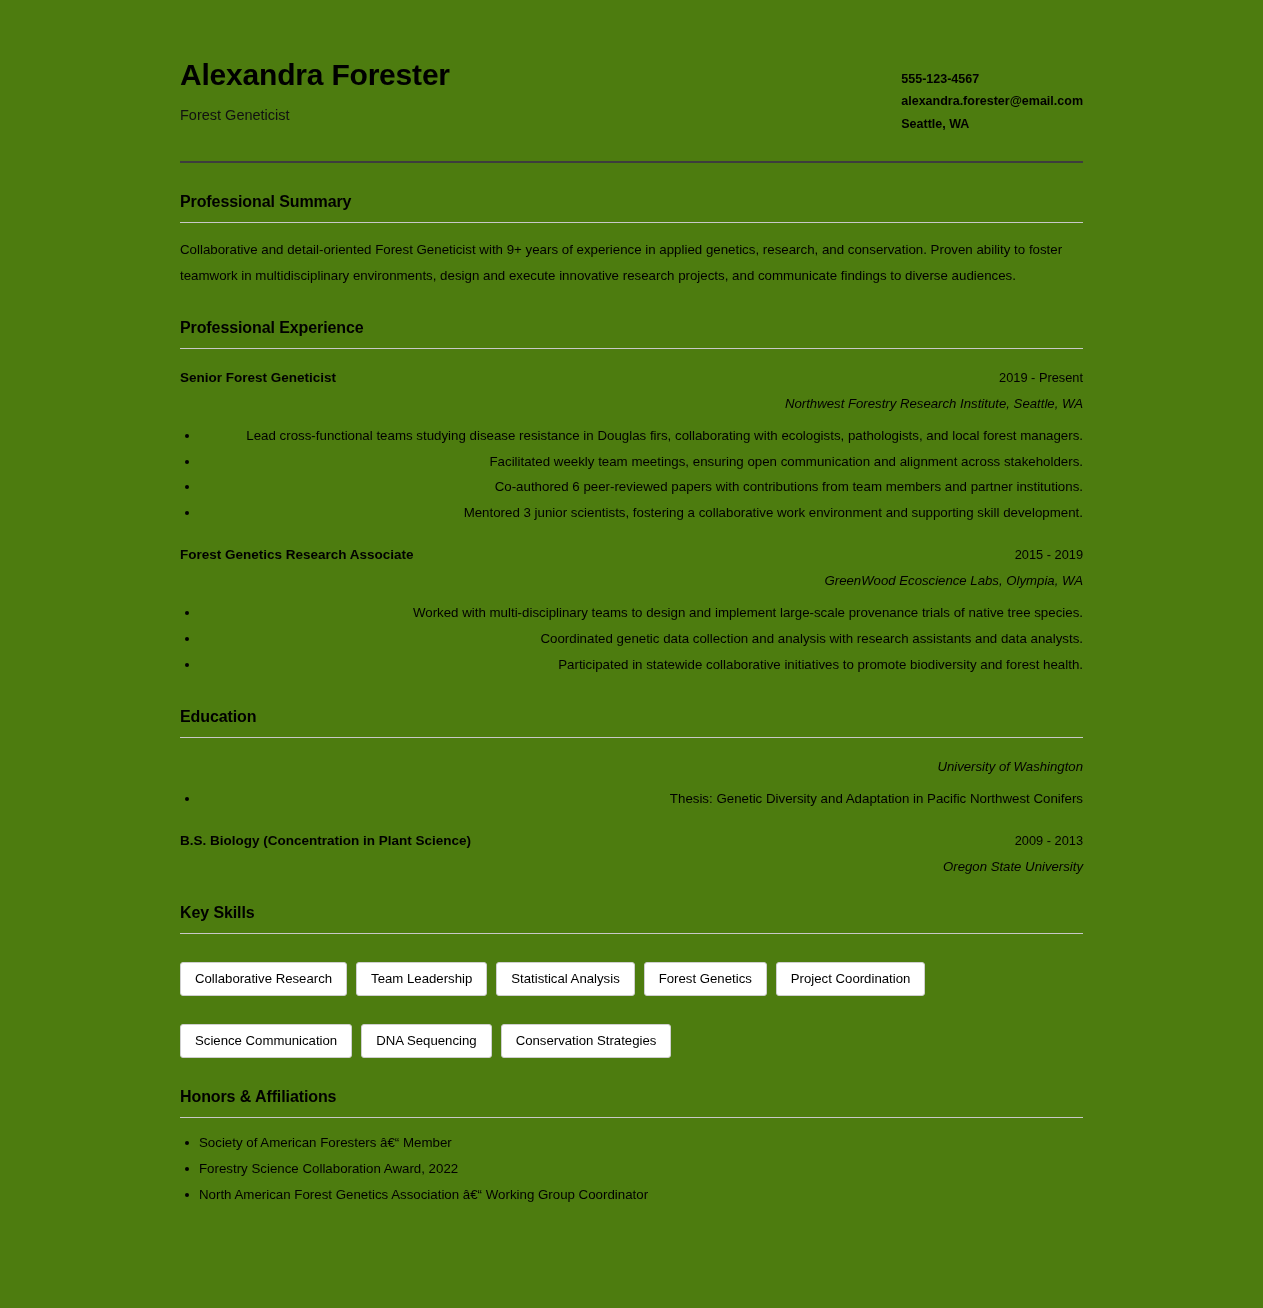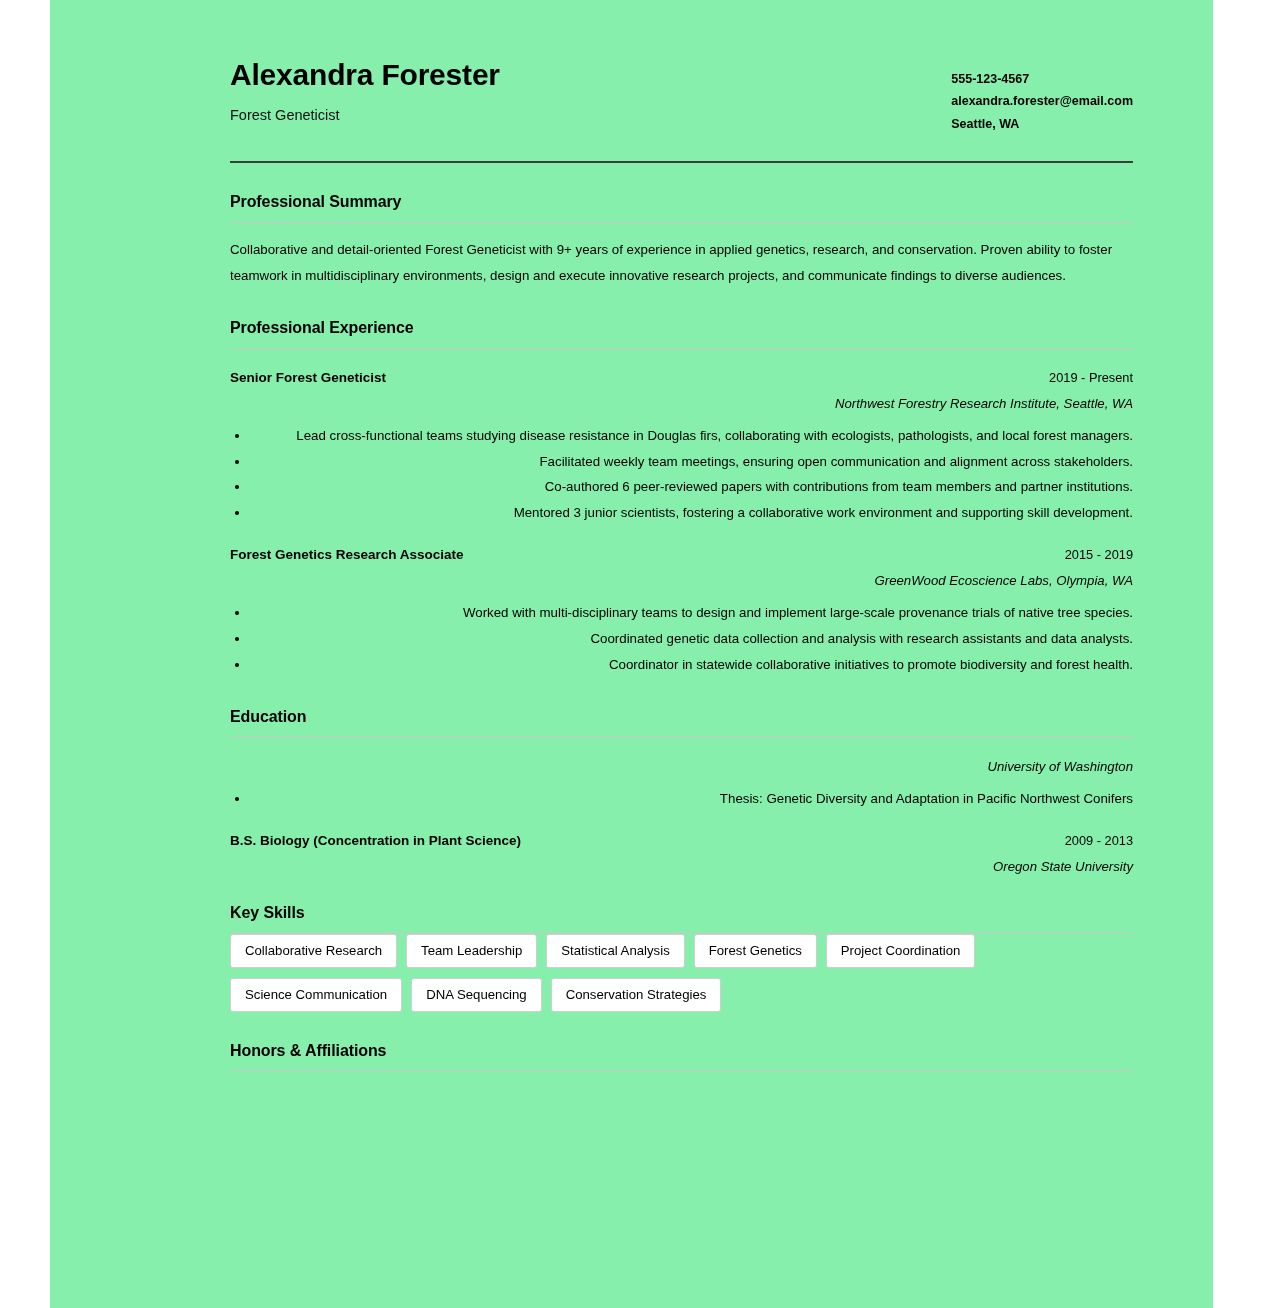--- a/index.html
+++ b/index.html
@@ -7,24 +7,24 @@
     margin: 0;
     padding: 0;
     background: #ffffff;
   }
   body {
     font-family: "Liberation Sans", sans-serif;
     color: #000000;
     -webkit-font-smoothing: antialiased;
   }
   .page {
-    width: 1163px;
+    width: 1263px;
     min-height: 1308px;
     margin: 0 auto;
-    background: #86efac;
+    background: #4d7c0f;
     box-sizing: border-box;
     position: relative;
   }
   .content {
     position: absolute;
     left: 180px;
     top: 0;
     width: 903px;
   }
 
@@ -136,22 +136,22 @@
     width: 4px;
     height: 4px;
     border-radius: 50%;
     background: #000;
   }
 
   
   .chips {
     display: flex;
     flex-wrap: wrap;
-    gap: 10px 9px;
-    margin-top: 0;
+    gap: 28px 9px;
+    margin-top: 28px;
     max-width: 830px;
   }
   .chip {
     display: inline-block;
     border: 1px solid #cfcfcf;
     border-radius: 3px;
     background: #ffffff;
     padding: 8px 14px 9px 14px;
     font-size: 13.2px;
     color: #000;
@@ -207,21 +207,21 @@
 
       <div class="entry">
         <div class="entry-head">
           <span class="entry-role">Forest Genetics Research Associate</span>
           <span class="entry-dates">2015 - 2019</span>
         </div>
         <div class="entry-org">GreenWood Ecoscience Labs, Olympia, WA</div>
         <ul class="bullets">
           <li>Worked with multi-disciplinary teams to design and implement large-scale provenance trials of native tree species.</li>
           <li>Coordinated genetic data collection and analysis with research assistants and data analysts.</li>
-          <li>Coordinator in statewide collaborative initiatives to promote biodiversity and forest health.</li>
+          <li>Participated in statewide collaborative initiatives to promote biodiversity and forest health.</li>
         </ul>
       </div>
     </div>
 
     <div class="section">
       <h2 class="section-title">Education</h2>
       <hr class="section-rule">
 
       <div class="entry">
         <div class="entry-org">University of Washington</div>
@@ -250,16 +250,21 @@
         <span class="chip">Project Coordination</span>
         <span class="chip">Science Communication</span>
         <span class="chip">DNA Sequencing</span>
         <span class="chip">Conservation Strategies</span>
       </div>
     </div>
 
     <div class="section">
       <h2 class="section-title">Honors &amp; Affiliations</h2>
       <hr class="section-rule">
+      <ul class="bullets honors">
+        <li>Society of American Foresters â€“ Member</li>
+        <li>Forestry Science Collaboration Award, 2022</li>
+        <li>North American Forest Genetics Association â€“ Working Group Coordinator</li>
+      </ul>
     </div>
 
   </div>
 </div>
 
 </body></html>

